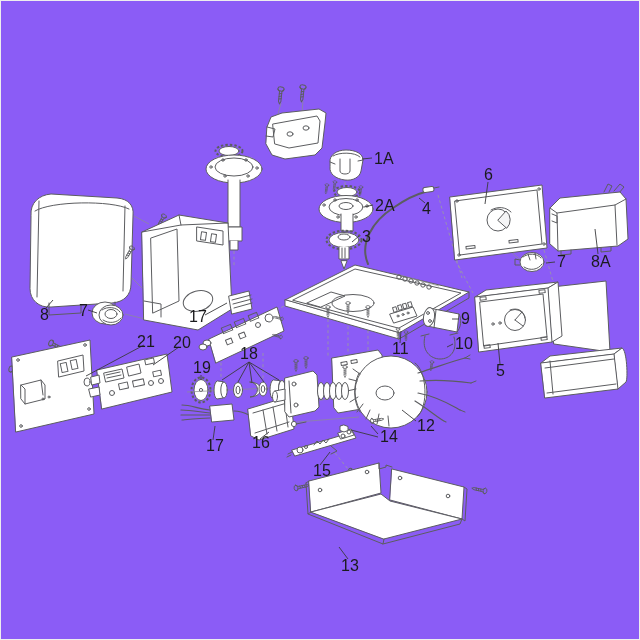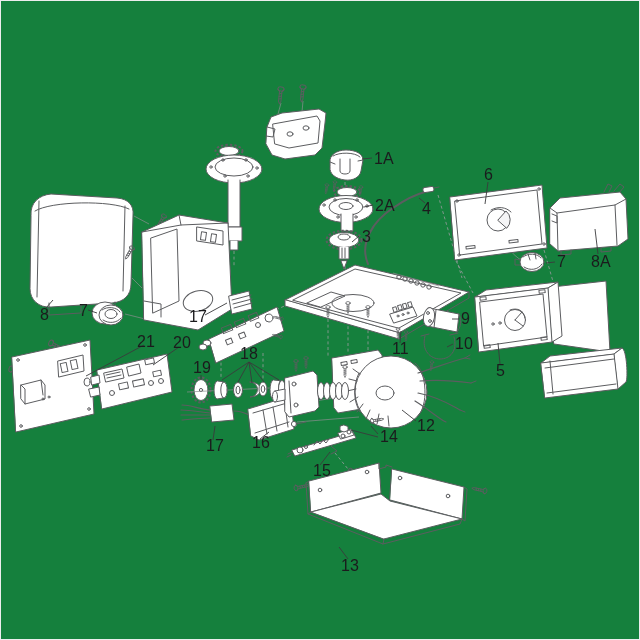--- a/index.html
+++ b/index.html
@@ -1,16 +1,16 @@
 <!DOCTYPE html>
 <html><head>
 <meta charset="utf-8">
 <style>
   html,body{margin:0;padding:0;background:#fff;}
-  .stage{width:640px;height:640px;background:#15803d;position:relative;border:1px solid #ededee;box-sizing:border-box;}
+  .stage{width:640px;height:640px;background:#8b5cf6;position:relative;border:1px solid #ededee;box-sizing:border-box;}
   svg{display:block;}
   .s   {stroke:#5c5d60;fill:none;stroke-width:1;stroke-linejoin:round;stroke-linecap:round;}
   .sf  {stroke:#5c5d60;fill:#ffffff;stroke-width:1;stroke-linejoin:round;stroke-linecap:round;}
   .sf2 {stroke:#5c5d60;fill:#f5f5f6;stroke-width:1;stroke-linejoin:round;stroke-linecap:round;}
   .thin{stroke:#8d8e91;fill:none;stroke-width:.7;}
   .dash{stroke:#9b9c9f;fill:none;stroke-width:.8;stroke-dasharray:3 2.6;}
   .teeth{stroke:#5c5d60;fill:none;stroke-width:2;stroke-dasharray:2.4 2;}
   .w2  {stroke:#5c5d60;fill:none;stroke-width:2;stroke-linecap:round;}
   .wire{stroke:#5c5d60;fill:none;stroke-width:1.2;stroke-linecap:round;}
   .leader{stroke:#3a3a3c;stroke-width:.9;}

